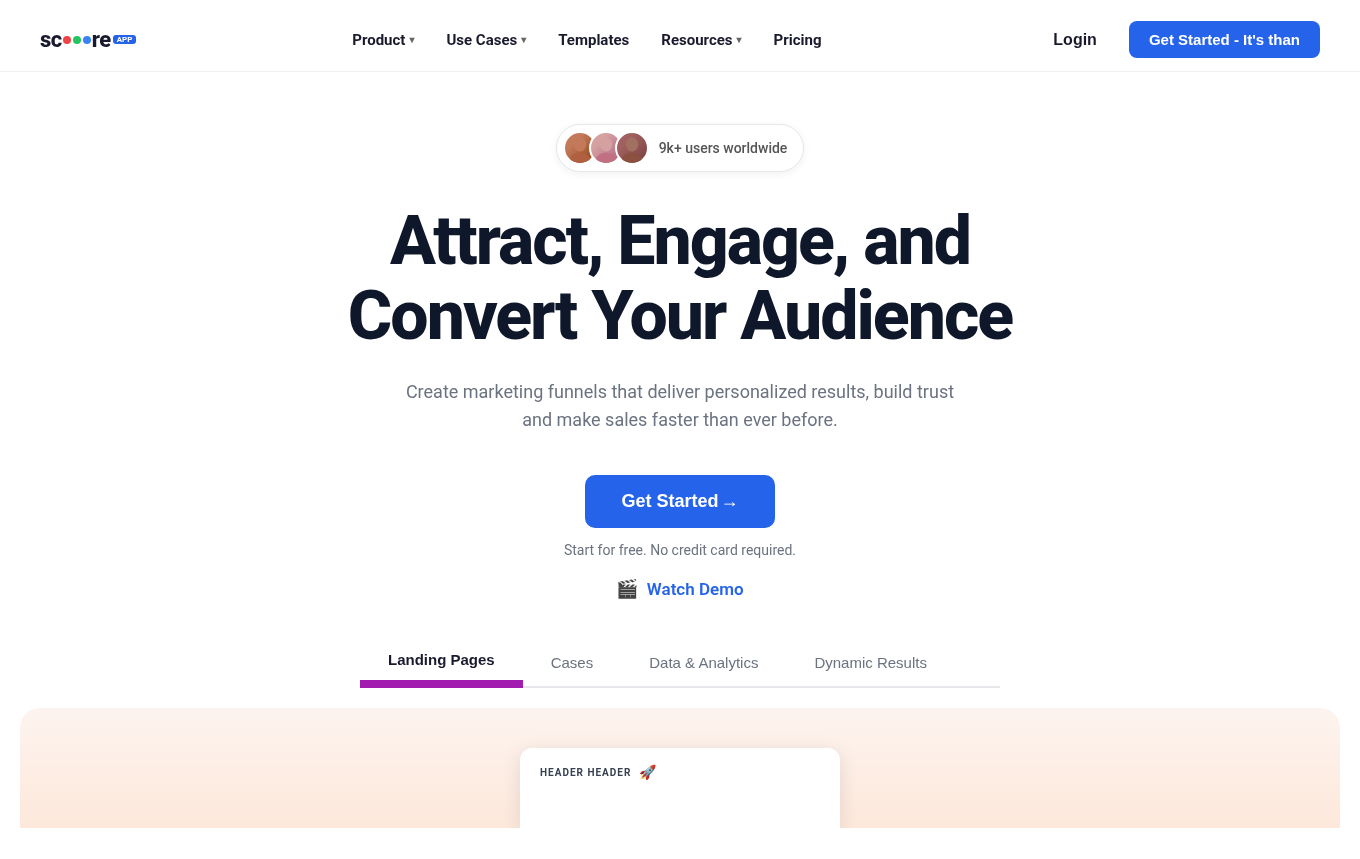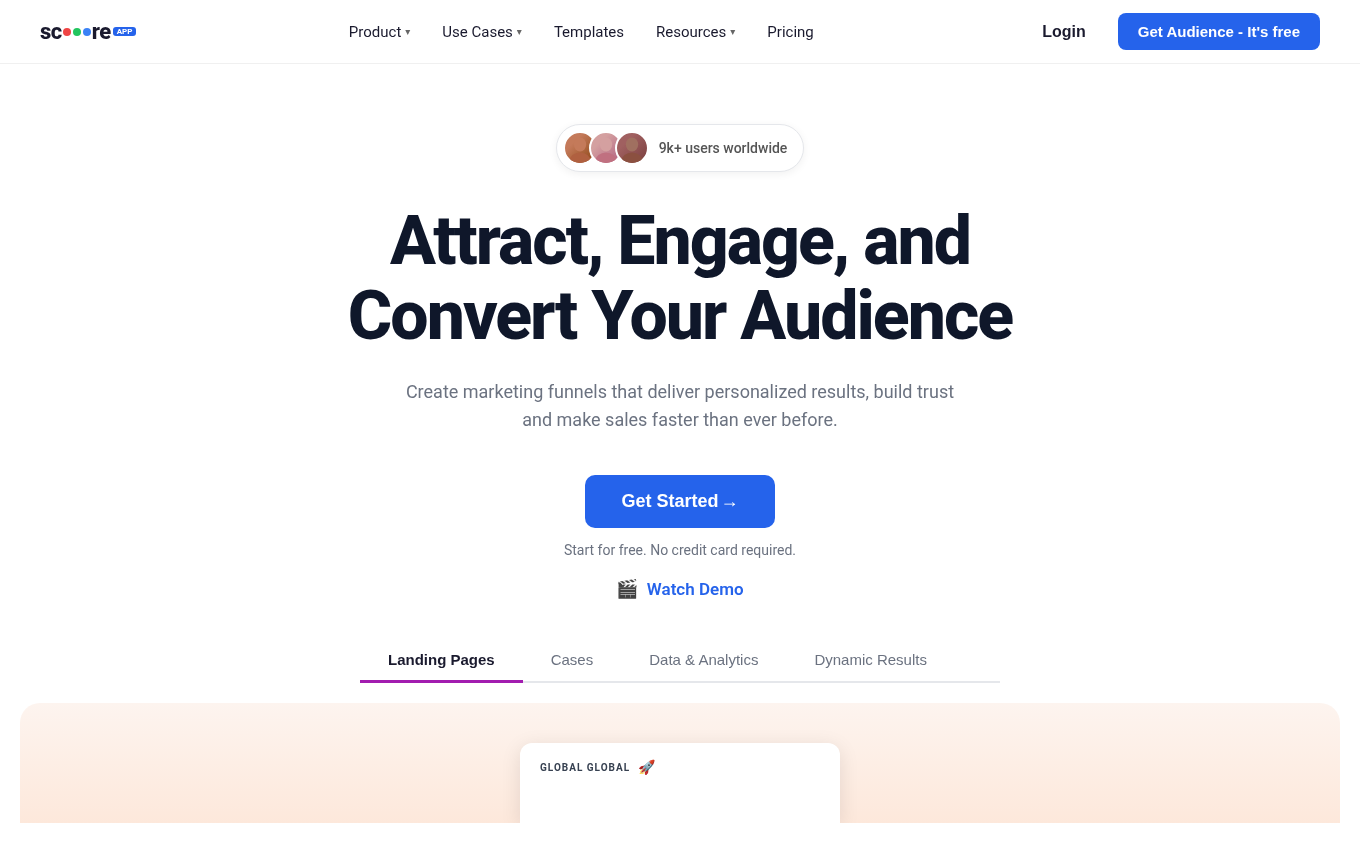--- a/index.html
+++ b/index.html
@@ -7,21 +7,21 @@
 
     
     nav {
       display: flex;
       align-items: center;
       justify-content: space-between;
       padding: 0 40px;
       height: 64px;
       border-bottom: 1px solid #f0f0f0;
       position: sticky;
-      top: 0;
+      top: 8px;
       background: #fff;
       z-index: 100;
     }
     .nav-logo {
       display: flex;
       align-items: center;
       gap: 6px;
     }
     .logo-app-badge {
       background: #2563eb;
@@ -38,21 +38,21 @@
       gap: 32px;
       list-style: none;
     }
     .nav-links li {
       position: relative;
     }
     .nav-links a {
       text-decoration: none;
       color: #1a1a2e;
       font-size: 15px;
-      font-weight: 400;
+      font-weight: 700;
       display: flex;
       align-items: center;
       gap: 4px;
       cursor: pointer;
     }
     .chevron {
       font-size: 10px;
       color: #666;
     }
     .nav-right {
@@ -197,21 +197,21 @@
       border-bottom: 3px solid transparent;
       margin-bottom: -2px;
       background: none;
       border-top: none;
       border-left: none;
       border-right: none;
     }
     .tab.active {
       color: #1a1a2e;
       font-weight: 600;
-      border-bottom: 3px solid #a21caf;
+      border-bottom: 8px solid #a21caf;
     }
 
     
     .preview-area {
       width: 100%;
       background: linear-gradient(to bottom, #fdf4ef, #fde8db);
       border-radius: 20px 20px 0 0;
       margin-top: 20px;
       min-height: 120px;
       padding: 30px 40px 0;
@@ -309,21 +309,21 @@
     </li>
     <li>
       <a>
         <span>Pricing</span>
       </a>
     </li>
   </ul>
 
   <div class="nav-right">
     <button class="btn-login">Login</button>
-    <button class="btn-get-started-nav">Get Audience - It's free</button>
+    <button class="btn-get-started-nav">Get Started - It's than</button>
   </div>
 </nav>
 
 <section class="hero">
   <div class="user-pill">
     <div class="avatar-group">
       <div class="avatar avatar-1">
         <svg width="34" height="34" viewBox="0 0 34 34">
             <ellipse cx="17" cy="13" rx="7" ry="8" fill="#c47a5a"></ellipse>
             <ellipse cx="17" cy="32" rx="12" ry="10" fill="#b06040"></ellipse>
@@ -376,19 +376,19 @@
         <span>Data &amp; Analytics</span>
       </button>
       <button class="tab">
         <span>Dynamic Results</span>
       </button>
     </div>
 
     <div class="preview-area">
       <div class="preview-card">
         <div class="preview-card-header">
-          <span class="preview-label">GLOBAL GLOBAL</span>
+          <span class="preview-label">HEADER HEADER</span>
           <span class="preview-icon">🚀</span>
         </div>
       </div>
     </div>
   </div>
 </section>
 
 </body></html>

